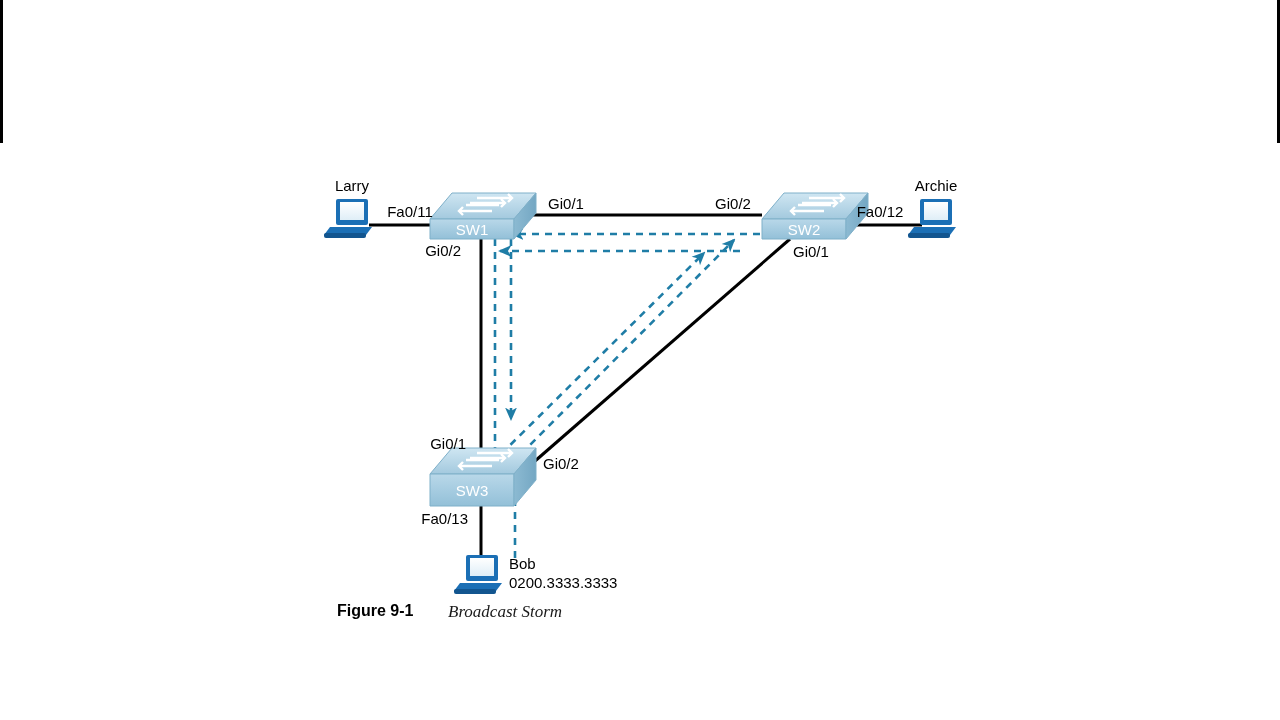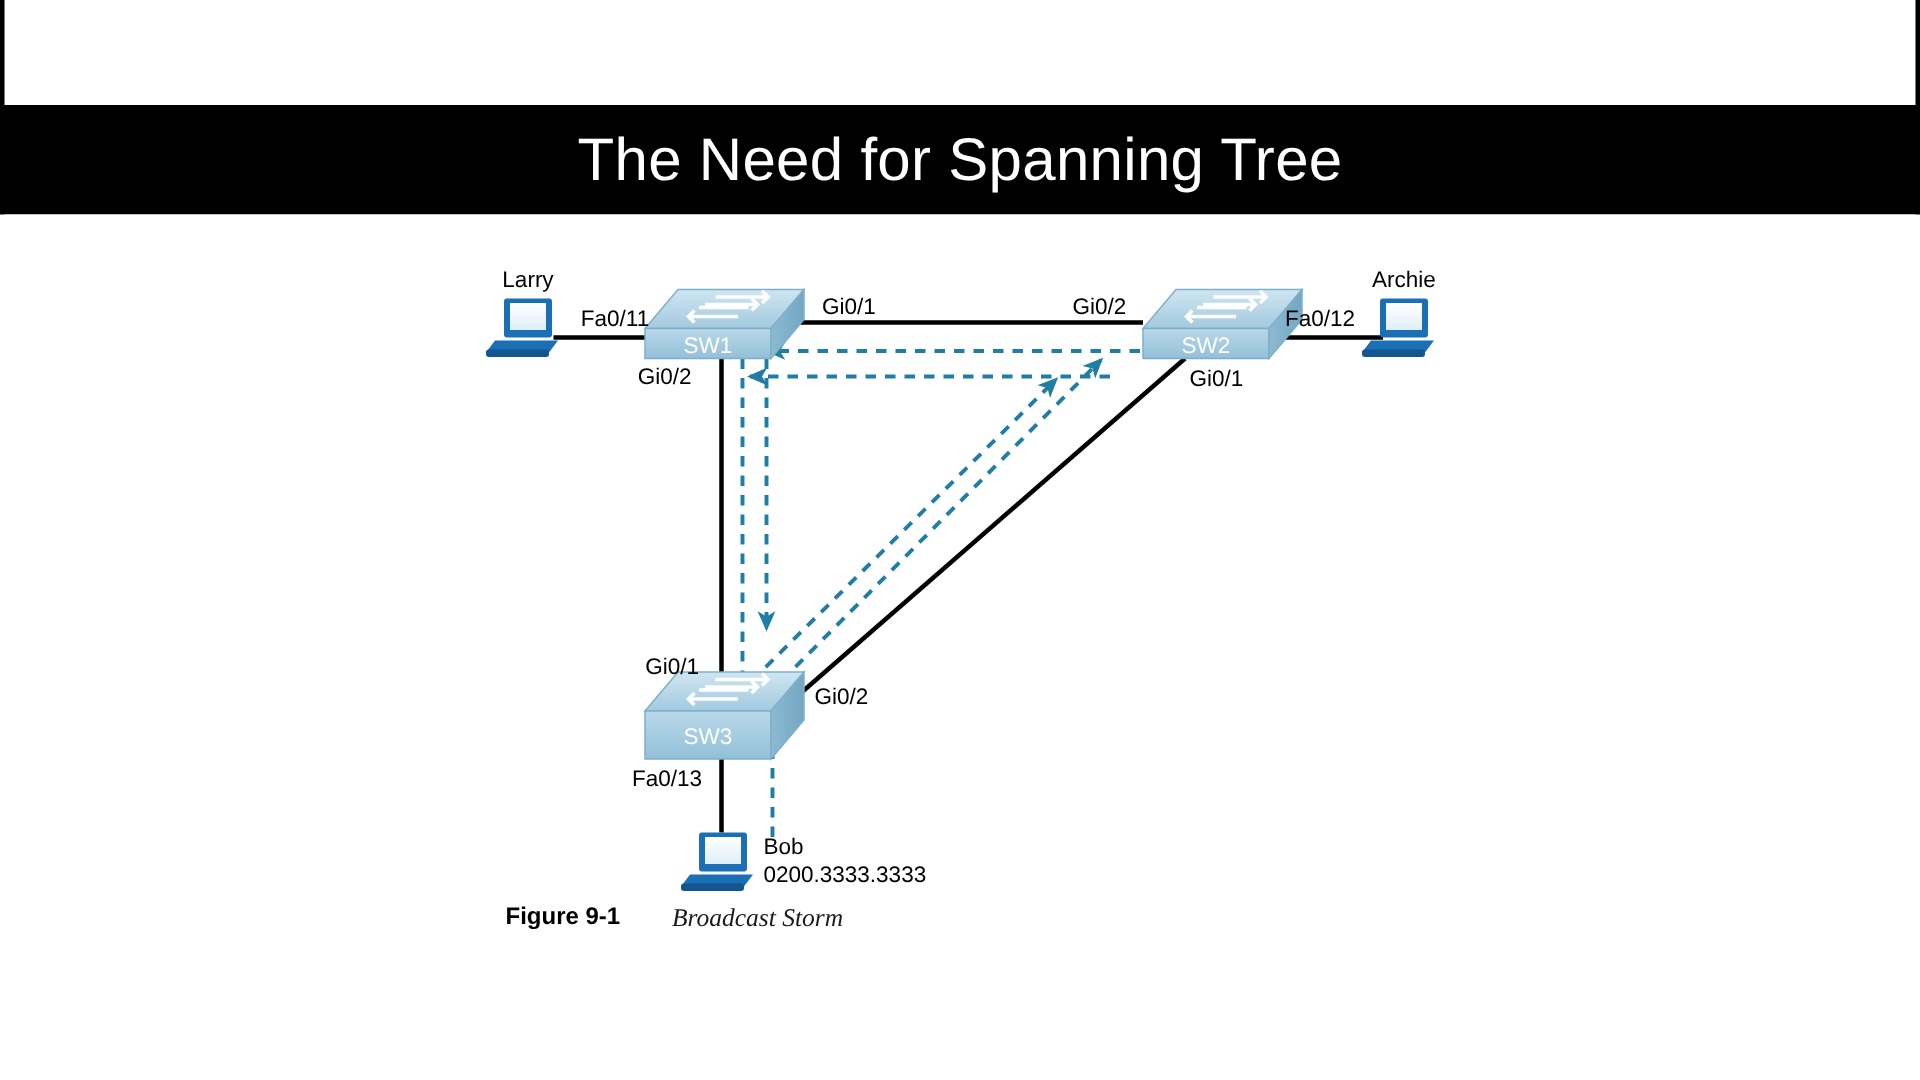--- a/index.html
+++ b/index.html
@@ -97,23 +97,20 @@
   }
 </style>
 </head>
 <body>
 
 <div id="slide">
 
   <div class="edge-left"></div>
   <div class="edge-right"></div>
 
-  <div id="title-bar">
-    <div id="title-text">The Need for Spanning Tree</div>
-  </div>
 
   <div id="diagram-area">
     <svg id="net" width="1280" height="577" viewBox="0 0 1280 577">
 
       <defs>
 
         <linearGradient id="gTop" x1="0" y1="0" x2="0" y2="1">
           <stop offset="0%" stop-color="#cfe6f2"></stop>
           <stop offset="100%" stop-color="#a3c9de"></stop>
         </linearGradient>

